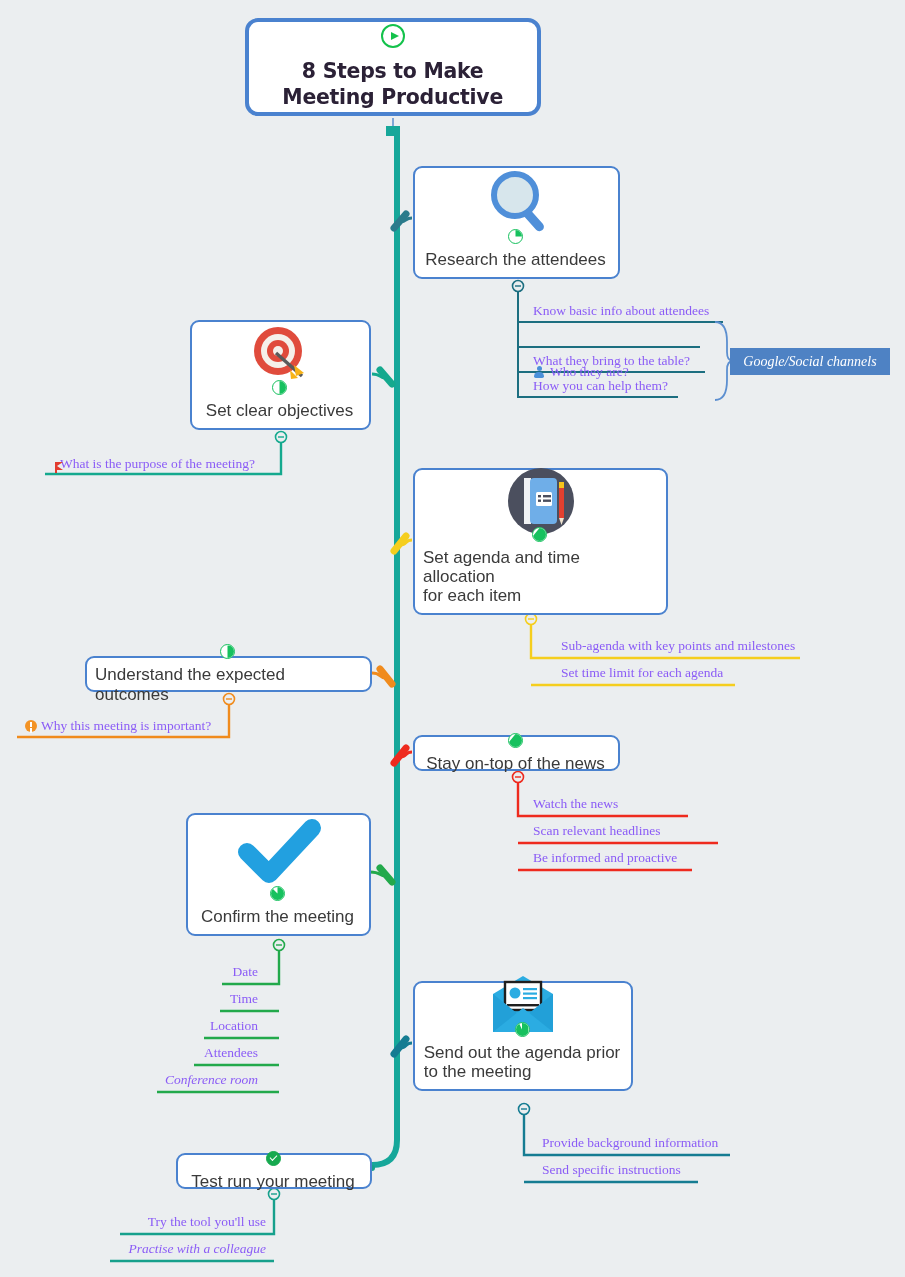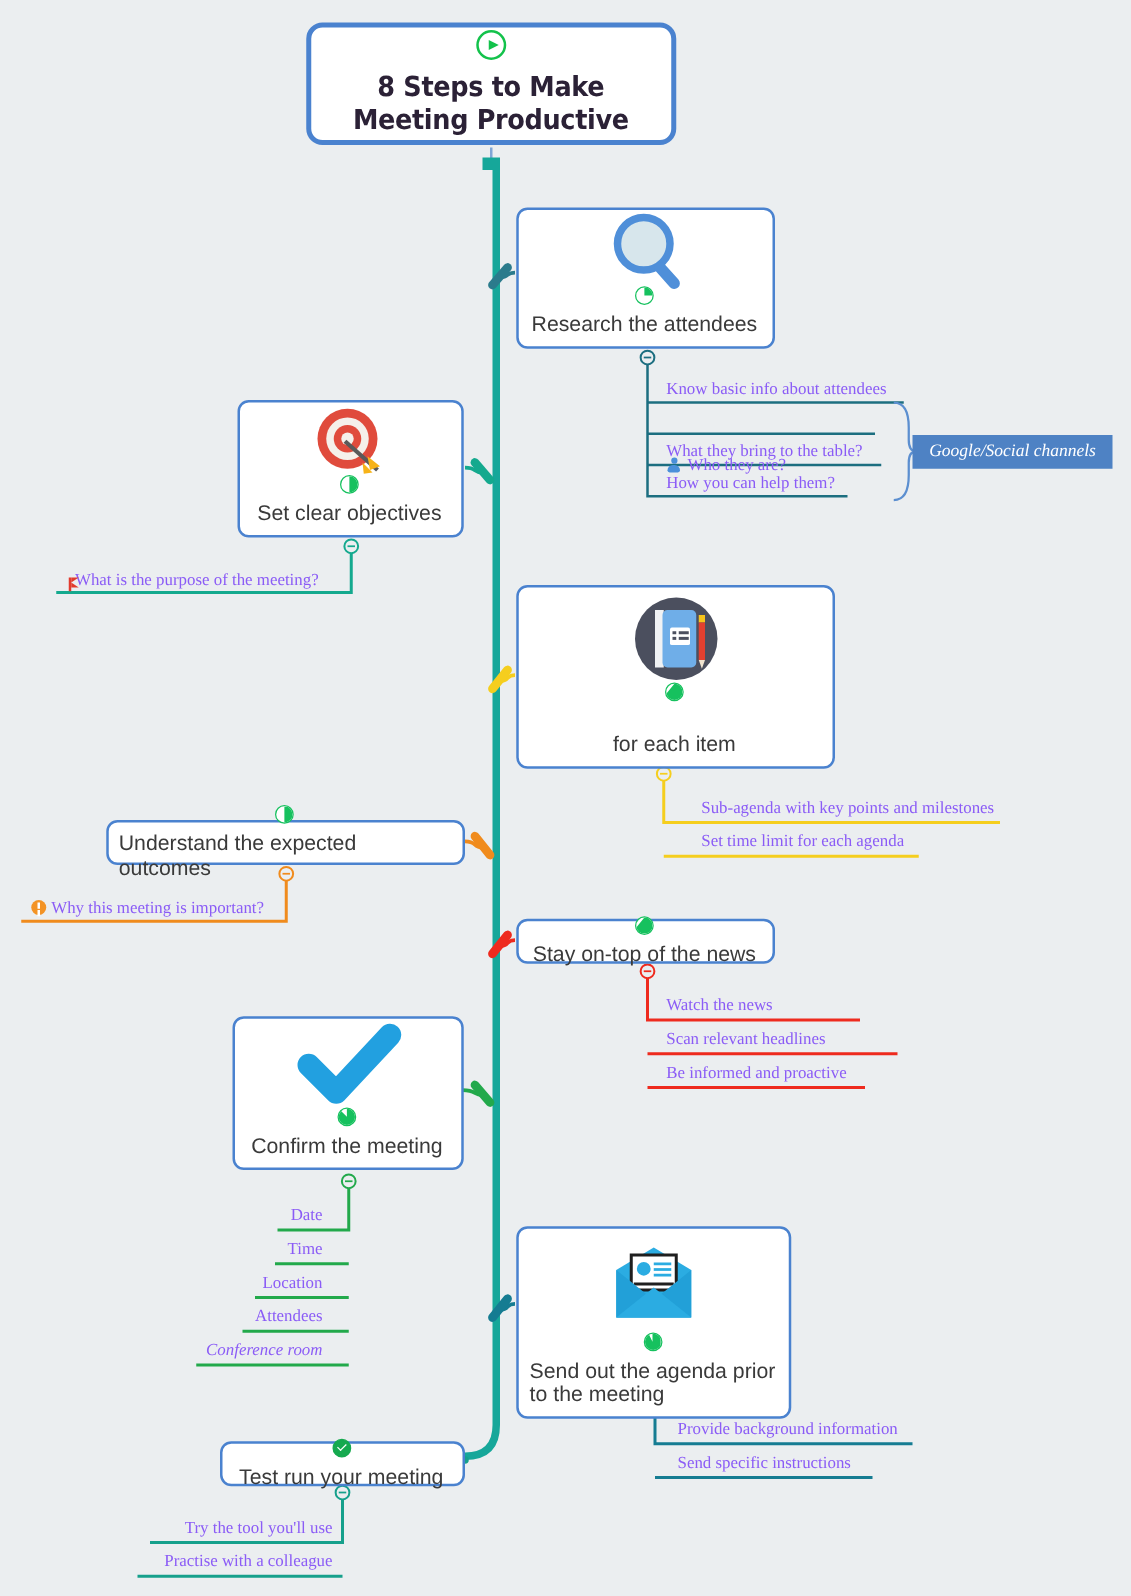--- a/index.html
+++ b/index.html
@@ -317,21 +317,21 @@
         <rect x="55" y="17" width="5" height="6" fill="#F7C51B"></rect>
         <rect x="55" y="23" width="5" height="30" fill="#E2402F"></rect>
         <path d="M55,53 L60,53 L57.5,60 Z" fill="#F0E4D0"></path>
       </svg>
     </div>
     <div class="node-label">
       <span class="pie p60">
           <i></i>
         </span>
       <span>
-        <br>
+        <span>Set agenda and time allocation</span><br>
         <span>for each item</span>
       </span>
     </div>
   </div>
   <div class="sub" style="left:561px;top:639px;">
     <span>Sub-agenda with key points and milestones</span>
   </div>
   <div class="sub" style="left:561px;top:666px;">
     <span>Set time limit for each agenda</span>
   </div>
@@ -388,21 +388,21 @@
   <div class="sub left" style="left:90px;top:1019px;width:168px;">
     <span>Location</span>
   </div>
   <div class="sub left" style="left:90px;top:1046px;width:168px;">
     <span>Attendees</span>
   </div>
   <div class="sub left" style="left:90px;top:1073px;width:168px;font-style:italic;">
     <span>Conference room</span>
   </div>
 
-  <div class="node" style="left:413px;top:981px;width:220px;height:154px;">
+  <div class="node" style="left:413px;top:981px;width:220px;height:110px;">
     <div class="icon-art">
       <svg width="68" height="62" viewBox="0 0 68 62">
         <path d="M4,20 L34,2 L64,20 L64,58 L4,58 Z" fill="#2BACE2"></path>
         <rect x="16" y="8" width="36" height="28" fill="#FFFFFF" stroke="#1F1F1F" stroke-width="2.4"></rect>
         <circle cx="26" cy="19" r="5.5" fill="#2BACE2"></circle>
         <rect x="34" y="14" width="14" height="2.2" fill="#2BACE2"></rect>
         <rect x="34" y="18.5" width="14" height="2.2" fill="#2BACE2"></rect>
         <rect x="34" y="23" width="14" height="2.2" fill="#2BACE2"></rect>
         <rect x="18" y="30" width="32" height="2.4" fill="#1F1F1F"></rect>
         <path d="M4,20 L34,44 L64,20 L64,58 L4,58 Z" fill="#22A0D8"></path>
@@ -428,17 +428,17 @@
 
   <div class="node" style="left:176px;top:1153px;width:196px;height:36px;justify-content:center;">
     <div class="node-label" style="padding-bottom:0;">
       <span class="pie done"></span>
       <span>Test run your meeting</span>
     </div>
   </div>
   <div class="sub left" style="left:60px;top:1215px;width:206px;">
     <span>Try the tool you'll use</span>
   </div>
-  <div class="sub left" style="left:60px;top:1242px;width:206px;">
+  <div class="sub left" style="left:60px;top:1242px;width:206px;font-style:italic;">
     <span>Practise with a colleague</span>
   </div>
 
 </div>
 
 </body></html>

